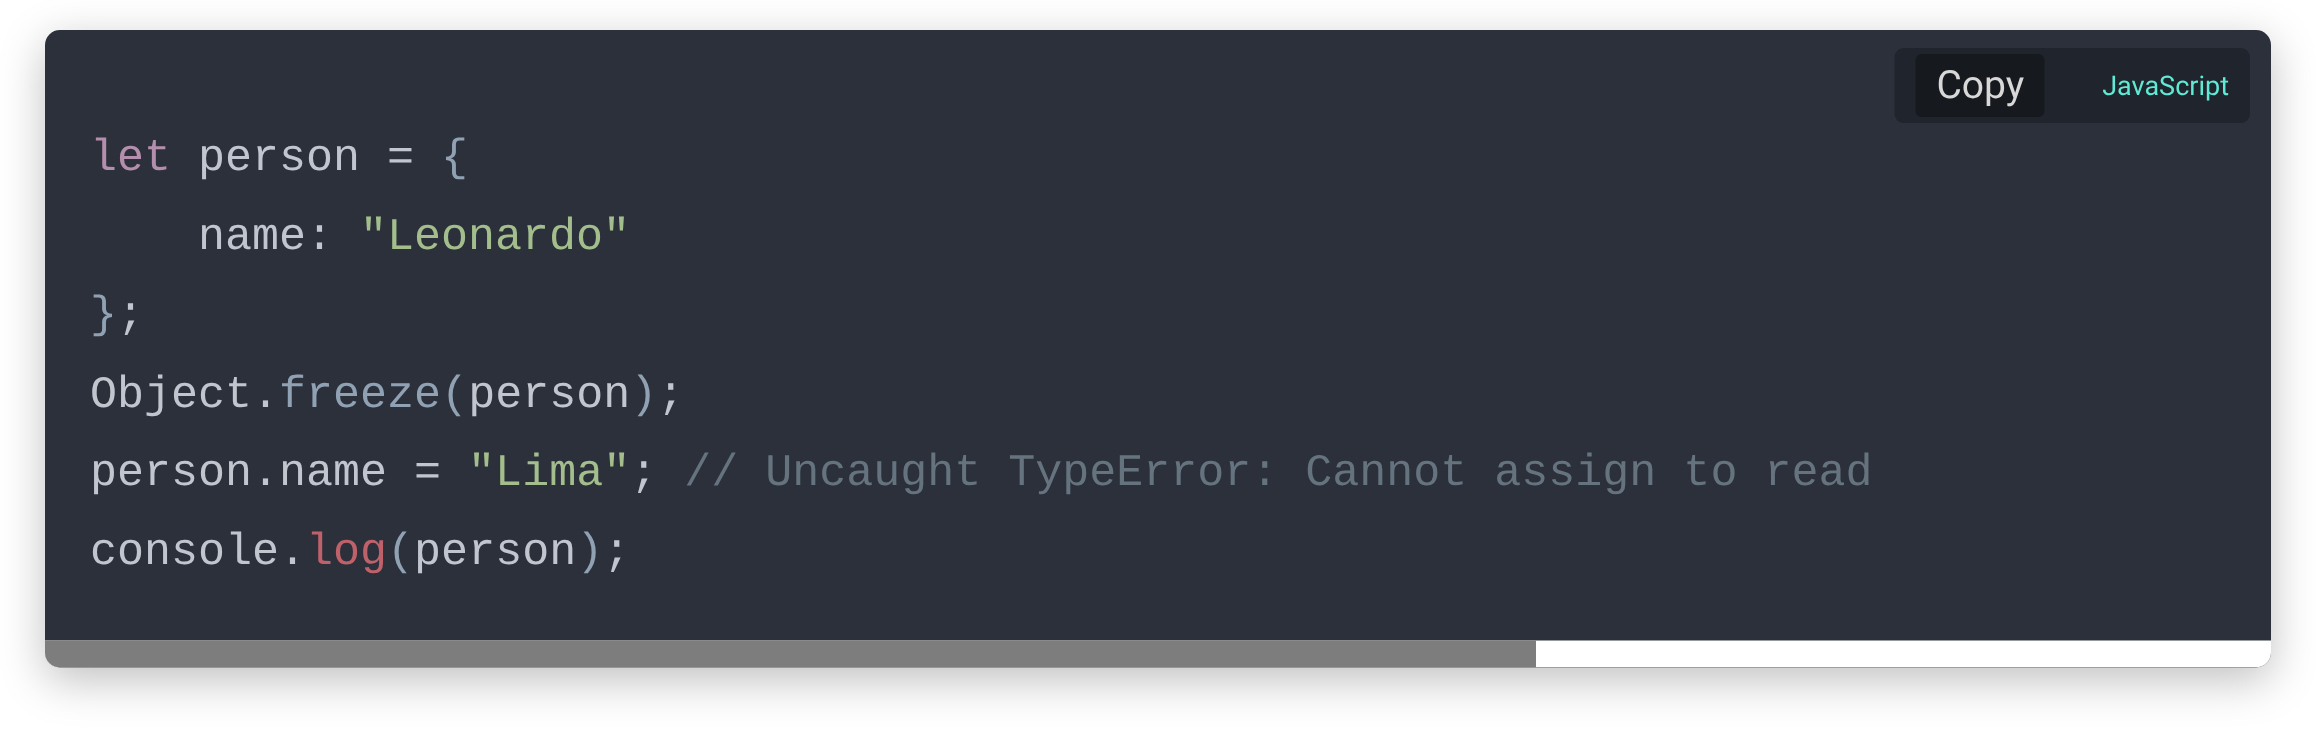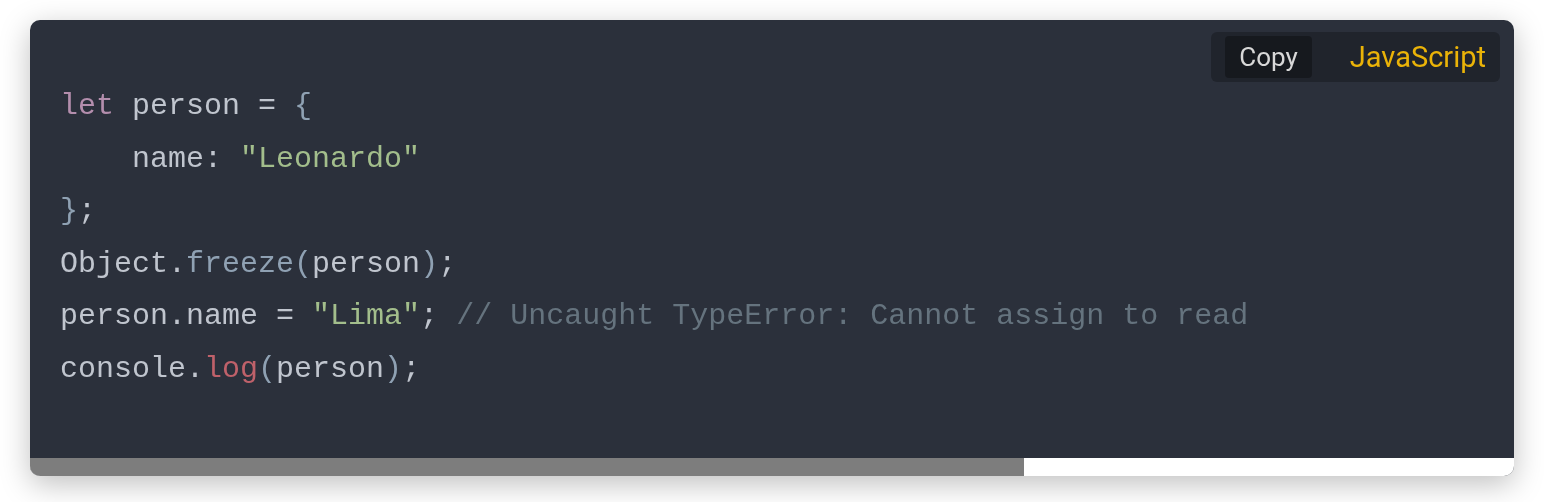--- a/index.html
+++ b/index.html
@@ -24,25 +24,25 @@
       background: rgba(0,0,0,0.3);
       color: #d8d8d8;
       border: none;
       cursor: pointer;
       font-size: 26px;
       font-family: -apple-system, BlinkMacSystemFont, "Segoe UI", Roboto, sans-serif;
       padding: 6px 14px;
       border-radius: 4px;
     }
     .lang-label {
-      color: #eab308;
-      font-size: 29px;
+      color: #5eead4;
+      font-size: 18px;
     }
     .code-content {
-      padding: 60px 0 63px 30px;
+      padding: 60px 0 32px 30px;
       font-family: "SF Mono", "Monaco", "Menlo", "Consolas", "Courier New", monospace;
       font-size: 30px;
       line-height: 1.75;
       color: #c0c5ce;
       white-space: pre;
       overflow-x: hidden;
     }
     .tok-keyword { color: #b48ead; }
     .tok-ident { color: #c0c5ce; }
     .tok-operator { color: #c0c5ce; }

